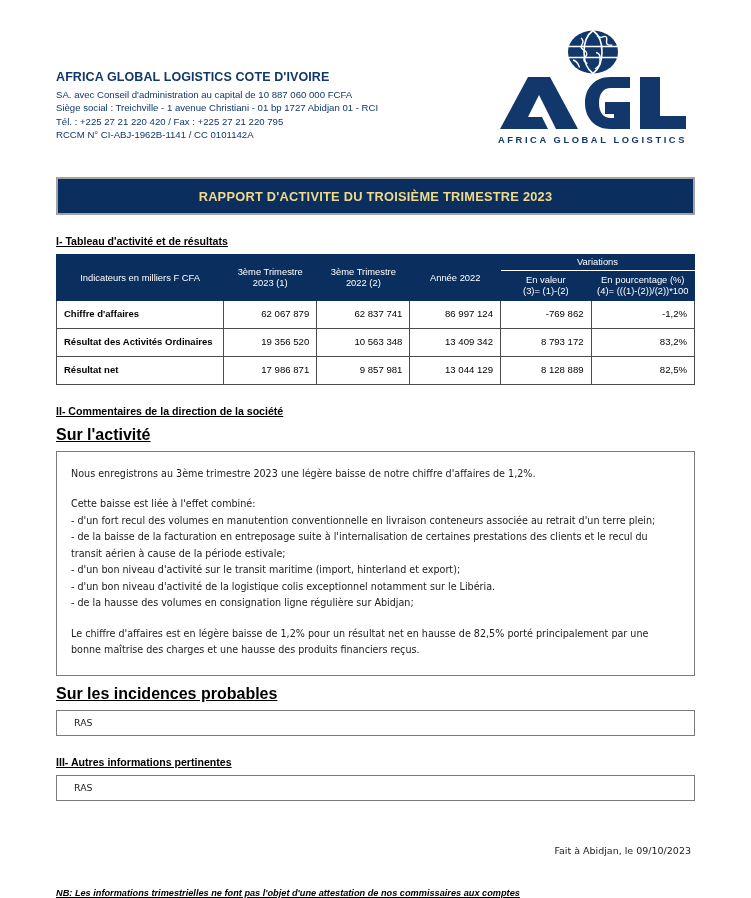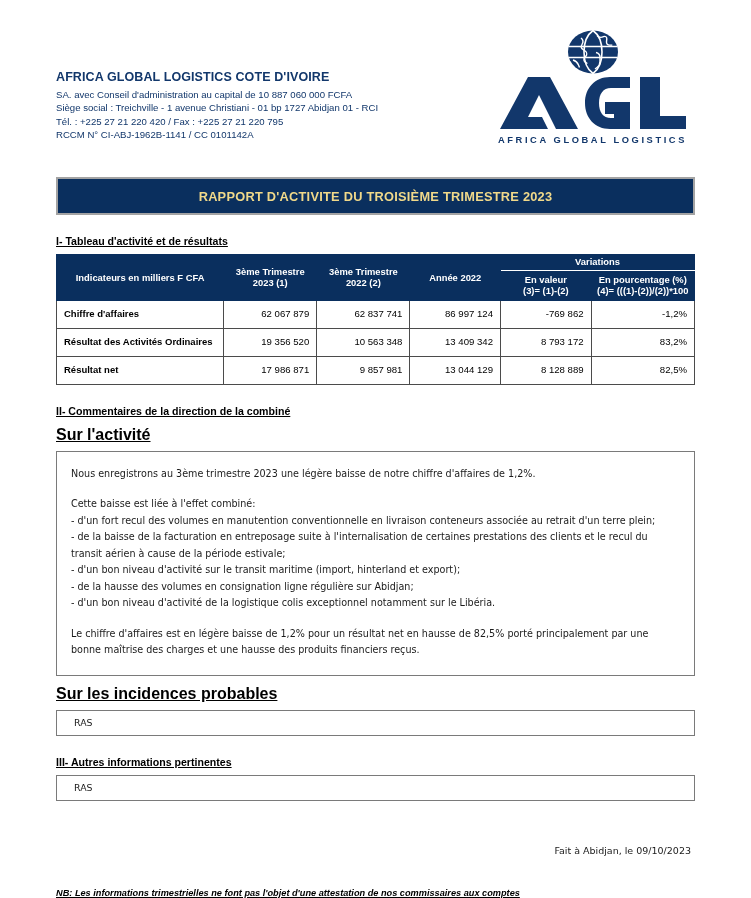--- a/index.html
+++ b/index.html
@@ -107,21 +107,21 @@
   
   table.report {
     width: 100%;
     border-collapse: collapse;
     table-layout: fixed;
     font-size: 9.4px;
   }
   table.report th {
     background: #0a2f5e;
     color: #ffffff;
-    font-weight: bold;
+    font-weight: normal;
     text-align: center;
     border: 1px solid #0a2f5e;
     padding: 3px 4px;
     line-height: 11.5px;
   }
   table.report th.variations-group {
     border-bottom: 1px solid #ffffff;
     padding: 1px 4px 2px;
   }
   table.report th.split-left {
@@ -278,31 +278,31 @@
         <td class="label-cell">Résultat net</td>
         <td class="num-cell">17 986 871</td>
         <td class="num-cell">9 857 981</td>
         <td class="num-cell">13 044 129</td>
         <td class="num-cell">8 128 889</td>
         <td class="num-cell">82,5%</td>
       </tr>
     </tbody>
   </table>
 
-  <div class="section-heading">II- Commentaires de la direction de la combiné</div>
+  <div class="section-heading">II- Commentaires de la direction de la société</div>
   <div class="sub-heading">Sur l'activité</div>
 
   <div class="comment-box">
     <p>Nous enregistrons au 3ème trimestre 2023 une légère baisse de notre chiffre d'affaires de 1,2%.</p>
     <p class="spacer-before">Cette baisse est liée à l'effet combiné:</p>
     <p>- d'un fort recul des volumes en manutention conventionnelle en livraison conteneurs associée au retrait d'un terre plein;</p>
     <p>- de la baisse de la facturation en entreposage suite à l'internalisation de certaines prestations des clients et le recul du transit aérien à cause de la période estivale;</p>
     <p>- d'un bon niveau d'activité sur le transit maritime (import, hinterland et export);</p>
+    <p>- d'un bon niveau d'activité de la logistique colis exceptionnel notamment sur le Libéria.</p>
     <p>- de la hausse des volumes en consignation ligne régulière sur Abidjan;</p>
-    <p>- d'un bon niveau d'activité de la logistique colis exceptionnel notamment sur le Libéria.</p>
     <p class="spacer-before">Le chiffre d'affaires est en légère baisse de 1,2% pour un résultat net en hausse de 82,5% porté principalement par une bonne maîtrise des charges et une hausse des produits financiers reçus.</p>
   </div>
 
   <div class="sub-heading">Sur les incidences probables</div>
   <div class="small-box">
     <span>RAS</span>
   </div>
 
   <div class="section-heading">III- Autres informations pertinentes</div>
   <div class="small-box">

